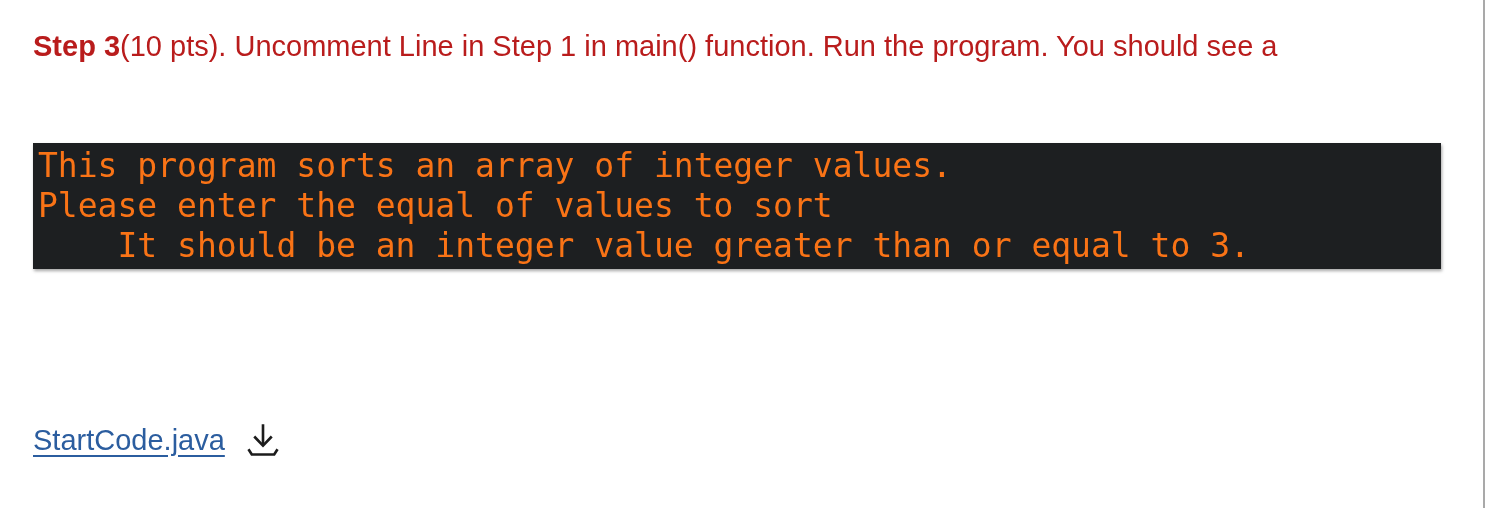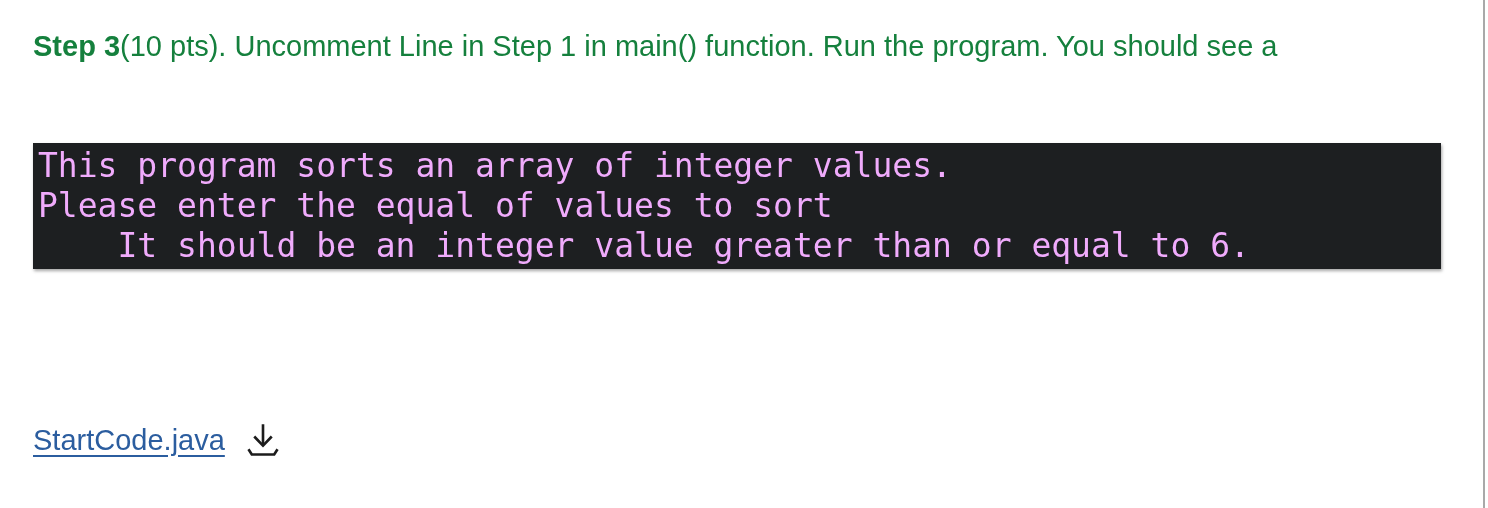--- a/index.html
+++ b/index.html
@@ -24,33 +24,33 @@
     background: #a9a9a9;
   }
   .intro {
     position: absolute;
     left: 33px;
     top: 21px;
     width: 1400px;
     margin: 0;
     font-size: 29px;
     line-height: 51px;
-    color: #15803d;
+    color: #b91c1c;
     font-weight: 400;
   }
   .intro strong {
     font-weight: 700;
   }
   .terminal {
     position: absolute;
     left: 33px;
     top: 143px;
     width: 1403px;
     background: #1d1f21;
-    color: #f0abfc;
+    color: #f97316;
     font-family: "DejaVu Sans Mono", monospace;
     font-size: 33px;
     line-height: 40px;
     padding: 3px 0 3px 5px;
     box-shadow: 1px 2px 3px rgba(0,0,0,0.35);
   }
   .tline {
     white-space: pre;
   }
   .attachment {
@@ -81,21 +81,21 @@
 </head>
 <body>
 
 <div class="page">
 
   <p class="intro"><strong>Step 3</strong><span>(10 pts). Uncomment Line in Step 1 in main() function. Run the program. You should see a</span><br></p>
 
   <div class="terminal">
     <div class="tline">This program sorts an array of integer values.</div>
     <div class="tline">Please enter the equal of values to sort</div>
-    <div class="tline">    It should be an integer value greater than or equal to 6.</div>
+    <div class="tline">    It should be an integer value greater than or equal to 3.</div>
   </div>
 
   <div class="attachment">
     <a href="#" class="file-link">StartCode.java</a>
     <span class="dl-icon">
       <svg width="42" height="42" viewBox="0 0 24 24" fill="none" stroke="#1c1c1c" stroke-width="1.5">
         <path d="M12 3 L12 14.5"></path>
         <path d="M7 10 L12 15.2 L17 10"></path>
         <path d="M3.7 17.3 L5.6 20.3 L18.4 20.3 L20.3 17.3"></path>
       </svg>

